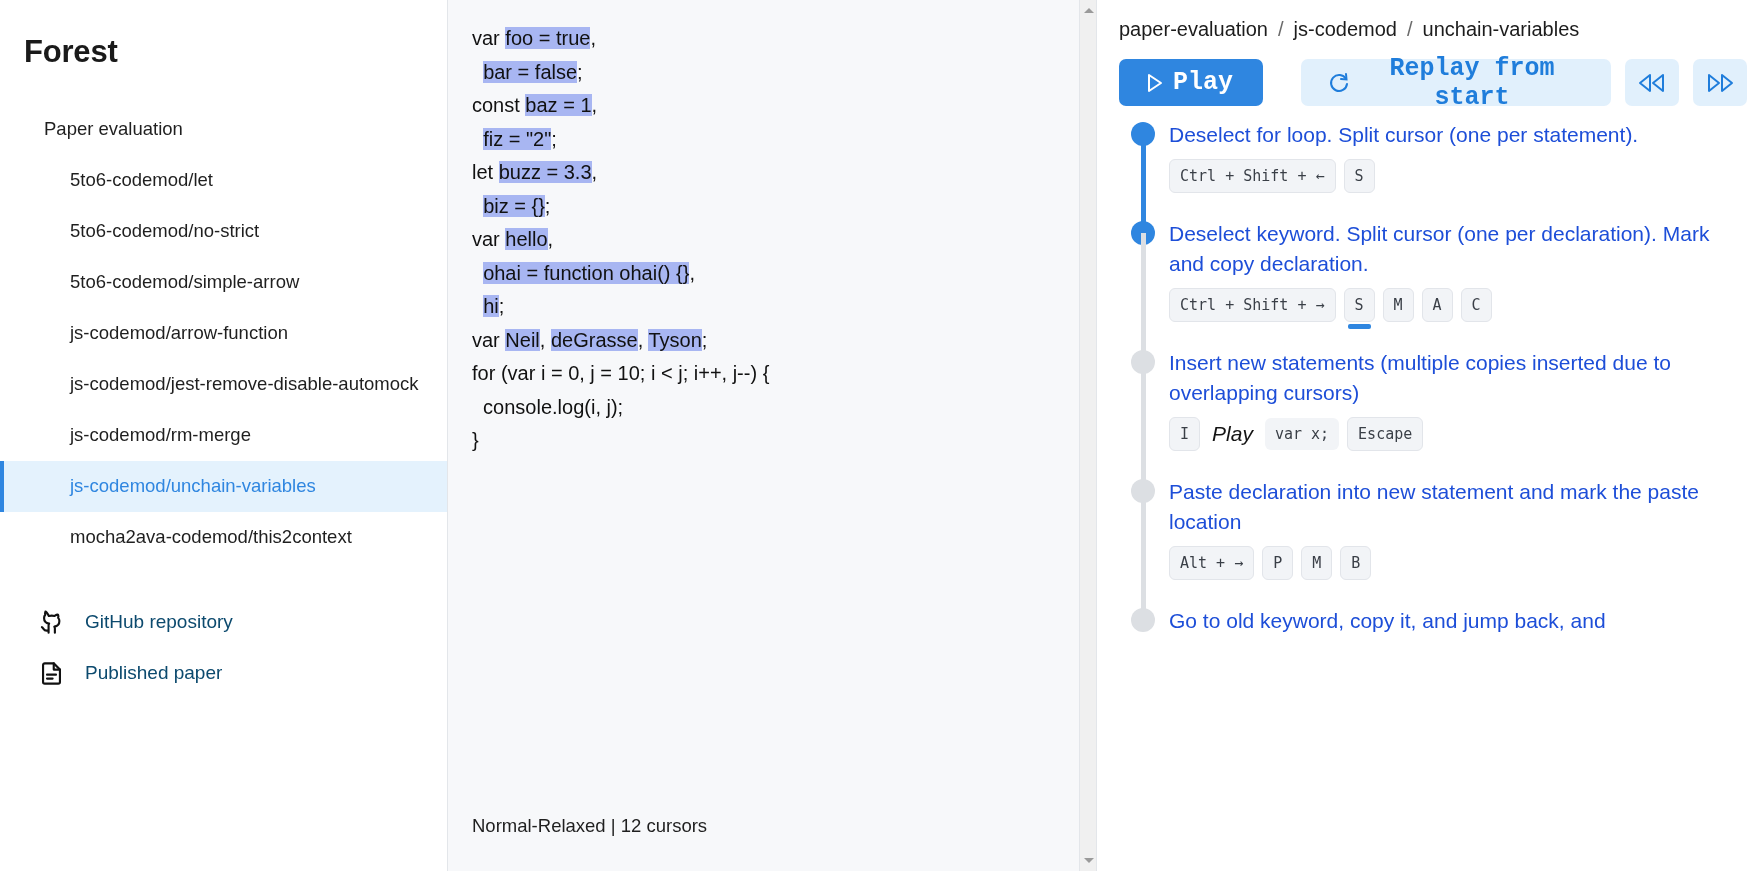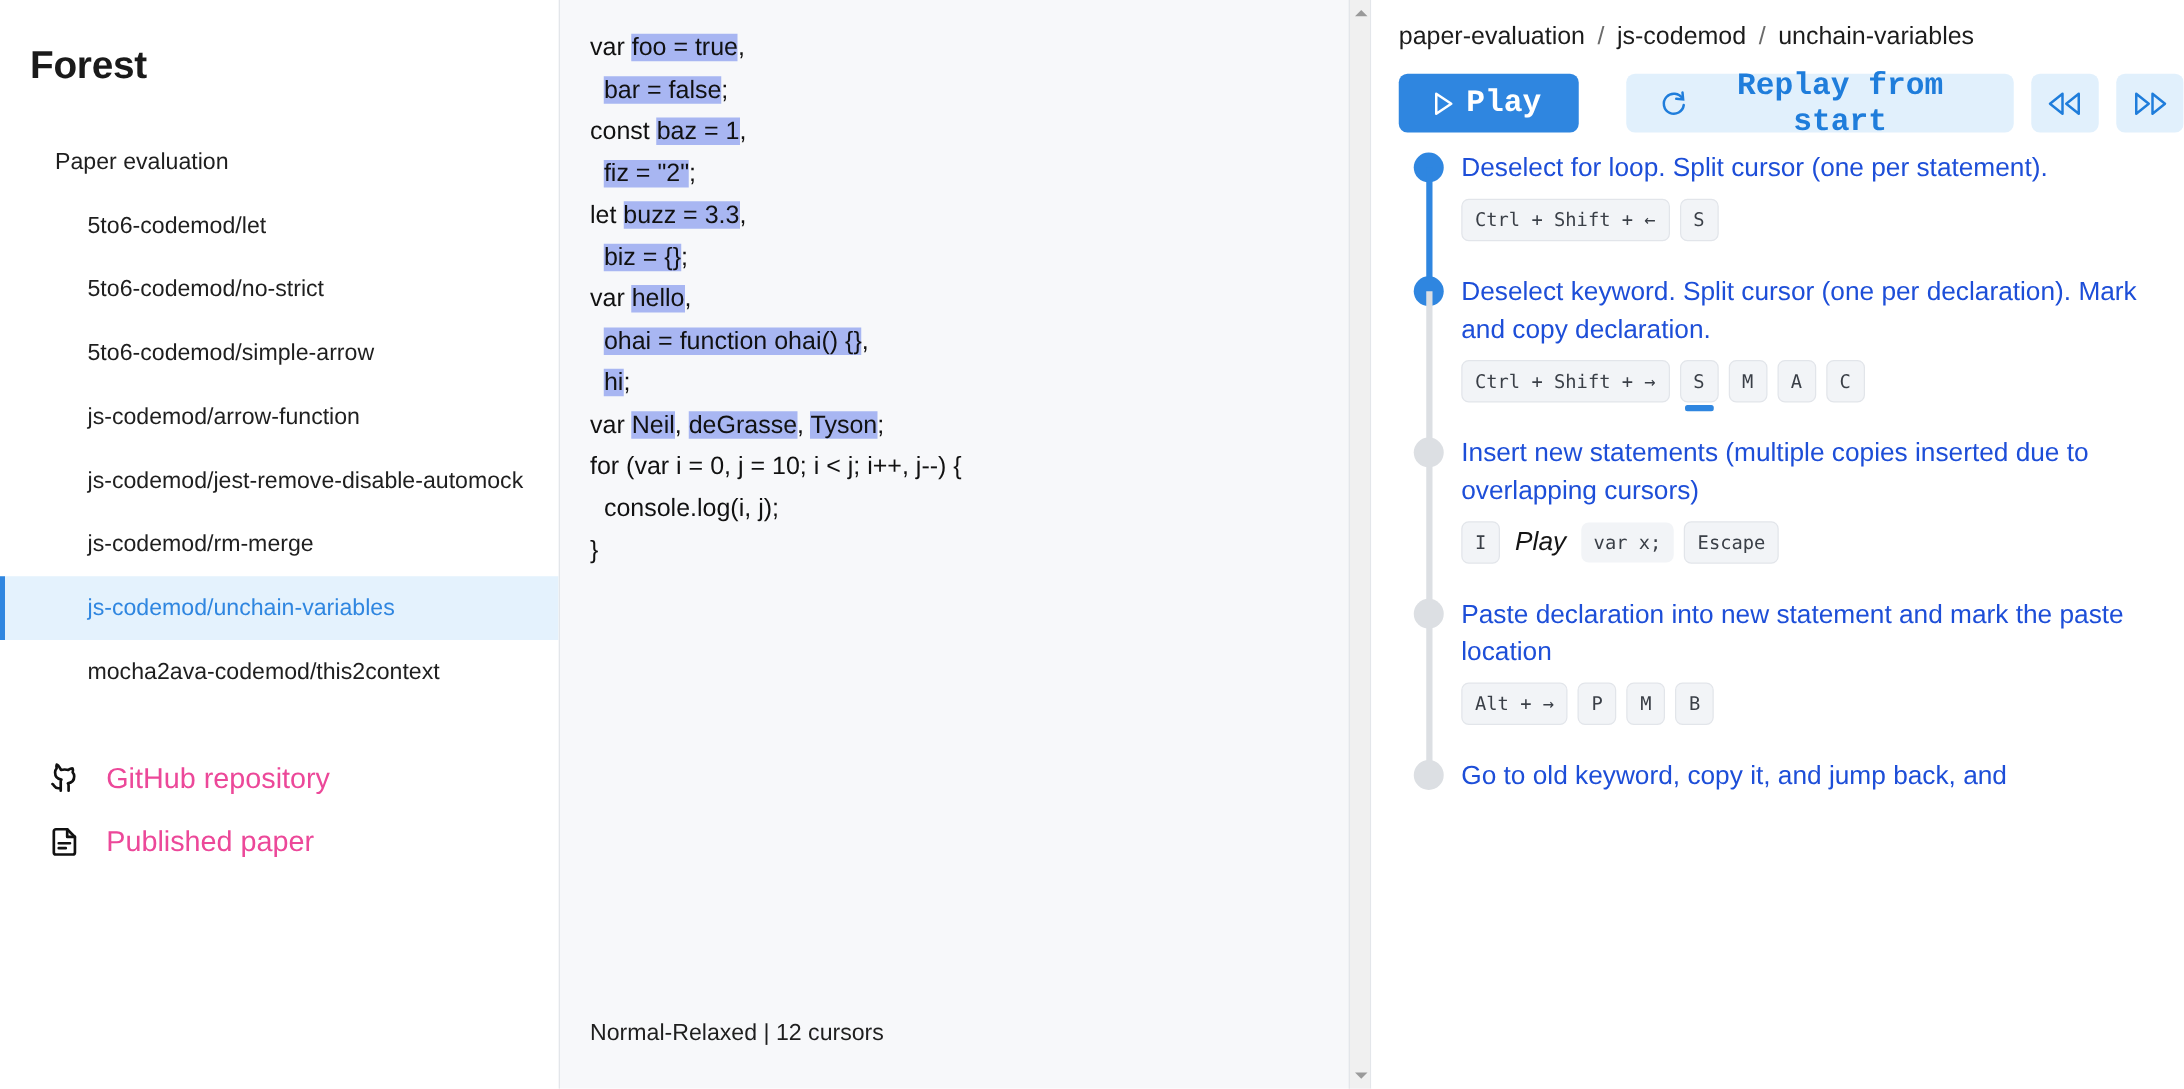--- a/index.html
+++ b/index.html
@@ -36,21 +36,21 @@
   .nav-item.level2 { padding-left: 66px; }
   .nav-item.selected {
     background: #e4f2fd;
     border-left: 4px solid #2f86e0;
     color: #2f86e0;
   }
   .footer-links { margin-top: 34px; }
   .footer-link {
     display: flex; align-items: center; gap: 20px;
     padding: 12px 18px 12px 38px;
-    font-size: 23px; color: #ec4899; cursor: pointer;
+    font-size: 19px; color: #0c4a6e; cursor: pointer;
   }
   .footer-link .ic { width: 27px; height: 27px; flex: 0 0 27px; display: block; }
 
   
   .editor {
     flex: 0 0 650px; width: 650px; height: 871px;
     background: #f7f8fa;
     border-left: 1px solid #e3e6ea;
     border-right: 1px solid #e3e6ea;
     position: relative;

